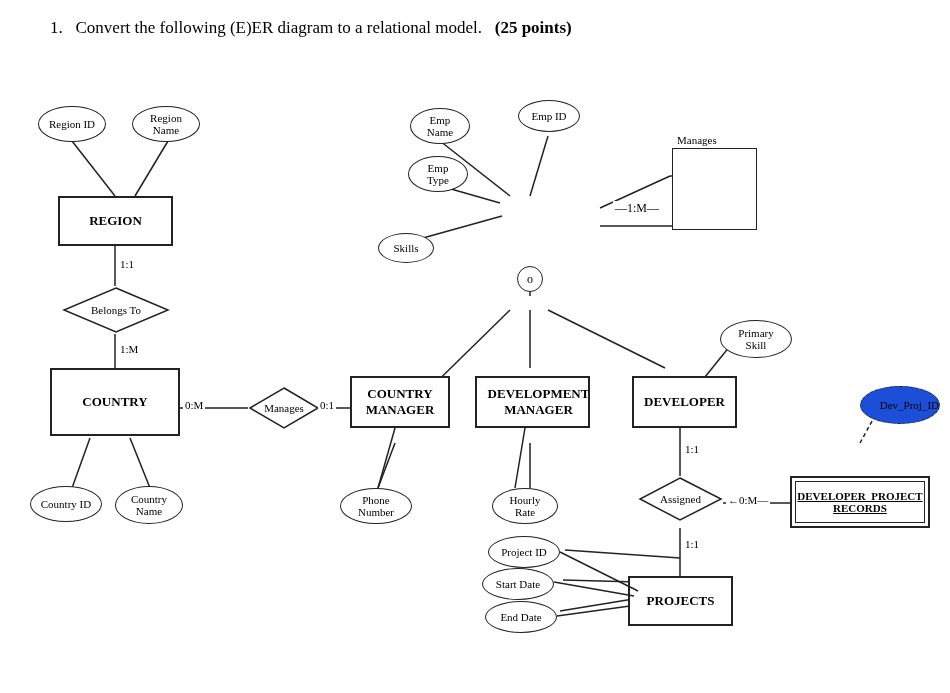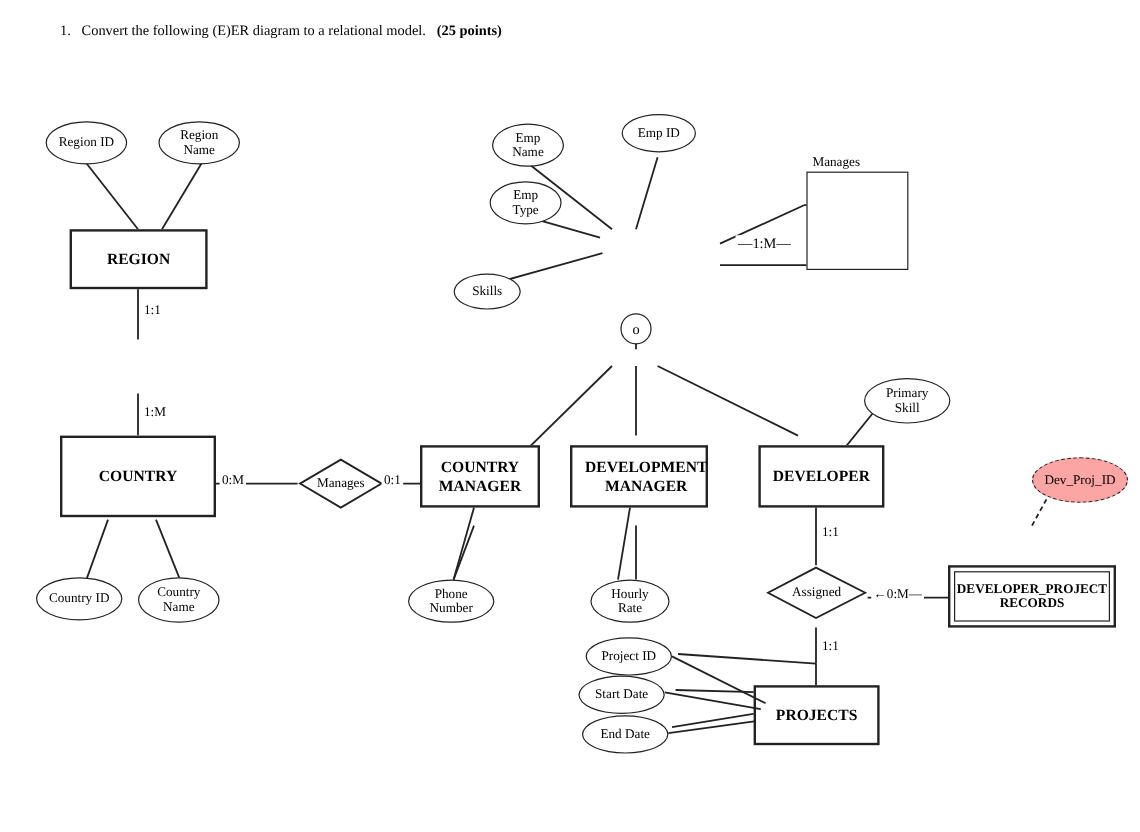--- a/index.html
+++ b/index.html
@@ -11,21 +11,21 @@
       position: relative;
       overflow: hidden;
     }
     .page {
       width: 950px;
       min-height: 693px;
       position: relative;
       padding: 18px 20px;
     }
     .question-header {
-      font-size: 12px;
+      font-size: 17px;
       margin-bottom: 10px;
       text-align: left;
       padding-left: 30px;
     }
     .diagram-area {
       position: relative;
       width: 100%;
       height: 640px;
     }
     
@@ -44,20 +44,21 @@
     .entity-double {
       position: absolute;
       border: 2px solid #222;
       display: flex;
       align-items: center;
       justify-content: center;
       text-align: center;
       font-size: 12px;
       font-weight: bold;
       background: #fff;
+      text-decoration: underline;
     }
     .entity-double::after {
       content: '';
       position: absolute;
       top: 3px; left: 3px; right: 3px; bottom: 3px;
       border: 1.5px solid #222;
     }
     
     .attr-ellipse {
       position: absolute;
@@ -70,24 +71,24 @@
       font-size: 11px;
       background: #fff;
     }
     
     .attr-ellipse-dash {
       position: absolute;
       border: 1.5px dashed #222;
       border-radius: 50%;
       display: flex;
       align-items: center;
-      justify-content: center;
-      text-align: center;
-      font-size: 11px;
-      background: #fca5a5;
+      justify-content: flex-end;
+      text-align: center;
+      font-size: 11px;
+      background: #1d4ed8;
     }
     
     .diamond {
       position: absolute;
       display: flex;
       align-items: center;
       justify-content: center;
       text-align: center;
       font-size: 11px;
       background: #fff;
@@ -210,20 +211,26 @@
     </div>
 
     <div class="attr-ellipse" style="left:18px; top:58px; width:68px; height:36px;">
       <span>Region ID</span>
     </div>
 
     <div class="attr-ellipse" style="left:112px; top:58px; width:68px; height:36px;">
       <span>Region<br>Name</span>
     </div>
 
+    <div class="diamond" style="left:42px; top:238px; width:108px; height:48px;">
+      <svg viewBox="0 0 108 48" preserveAspectRatio="none">
+        <polygon points="54,2 106,24 54,46 2,24" fill="white" stroke="#222" stroke-width="1.5"></polygon>
+      </svg>
+      <span class="diamond-label">Belongs To</span>
+    </div>
 
     <div class="line-label" style="left:98px; top:210px;">
       <span>1:1</span>
     </div>
 
     <div class="line-label" style="left:98px; top:295px;">
       <span>1:M</span>
     </div>
 
     <div class="entity" style="left:30px; top:320px; width:130px; height:68px;">

